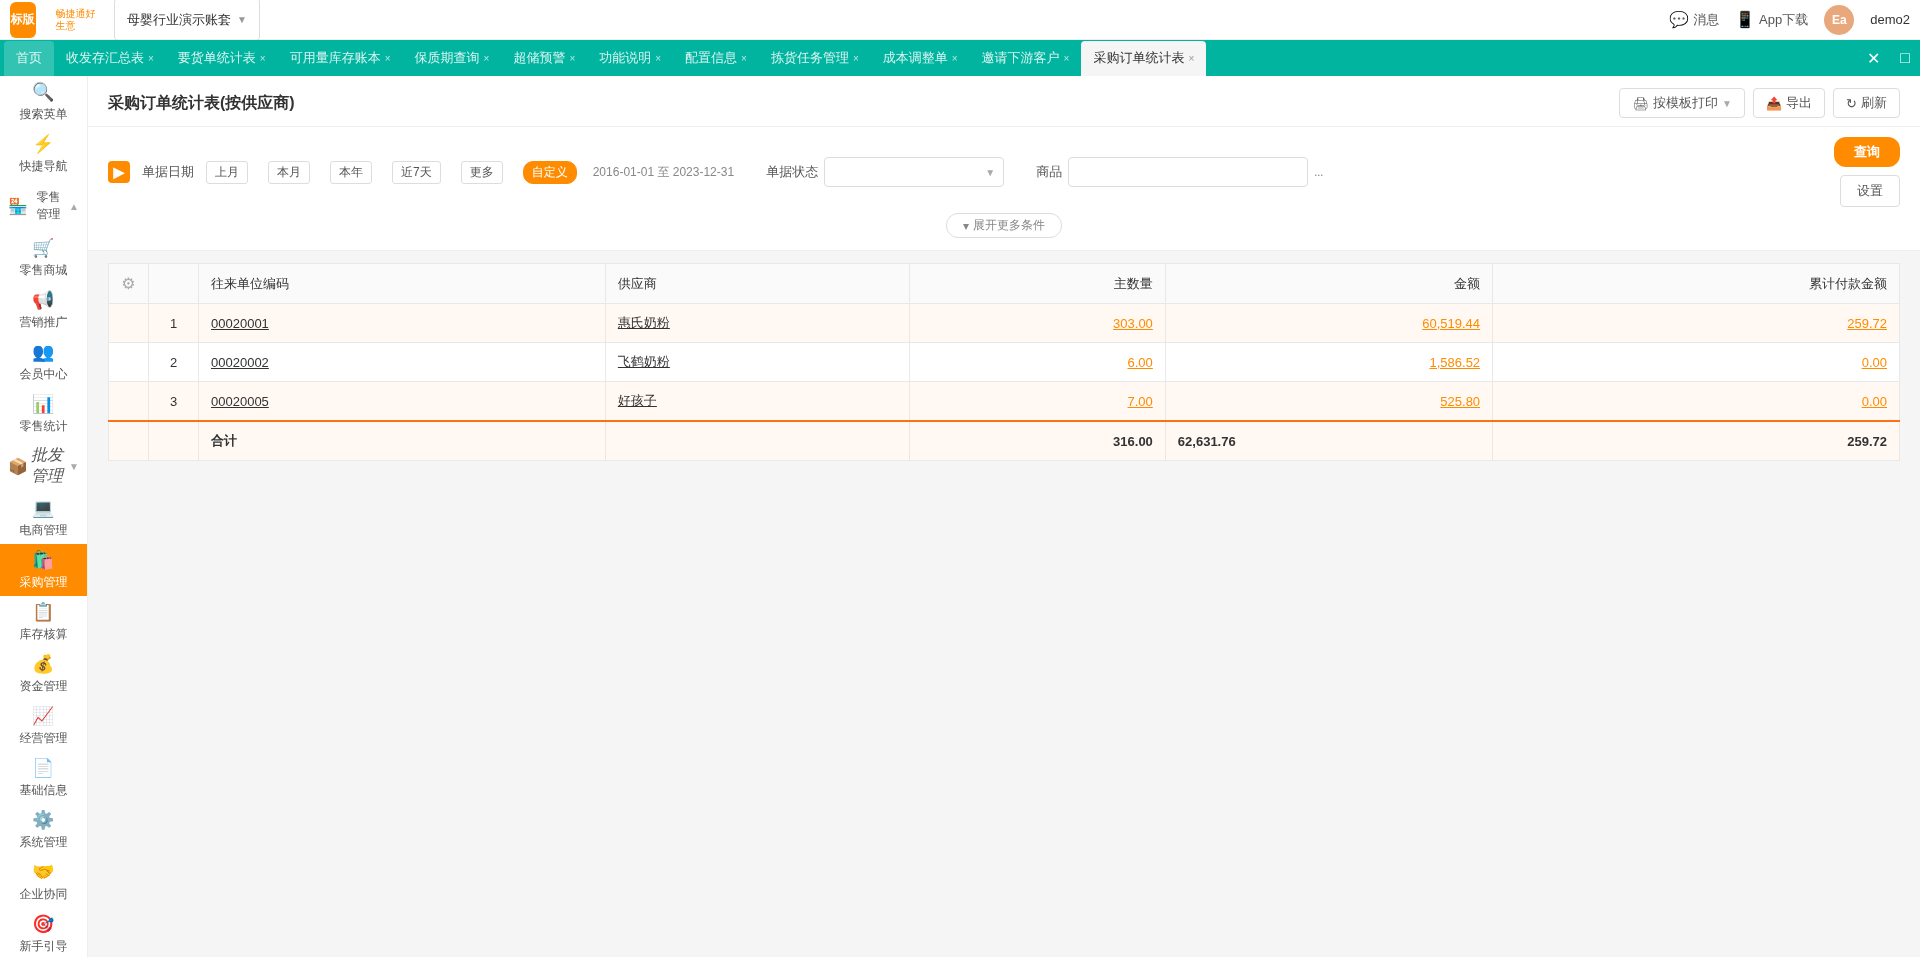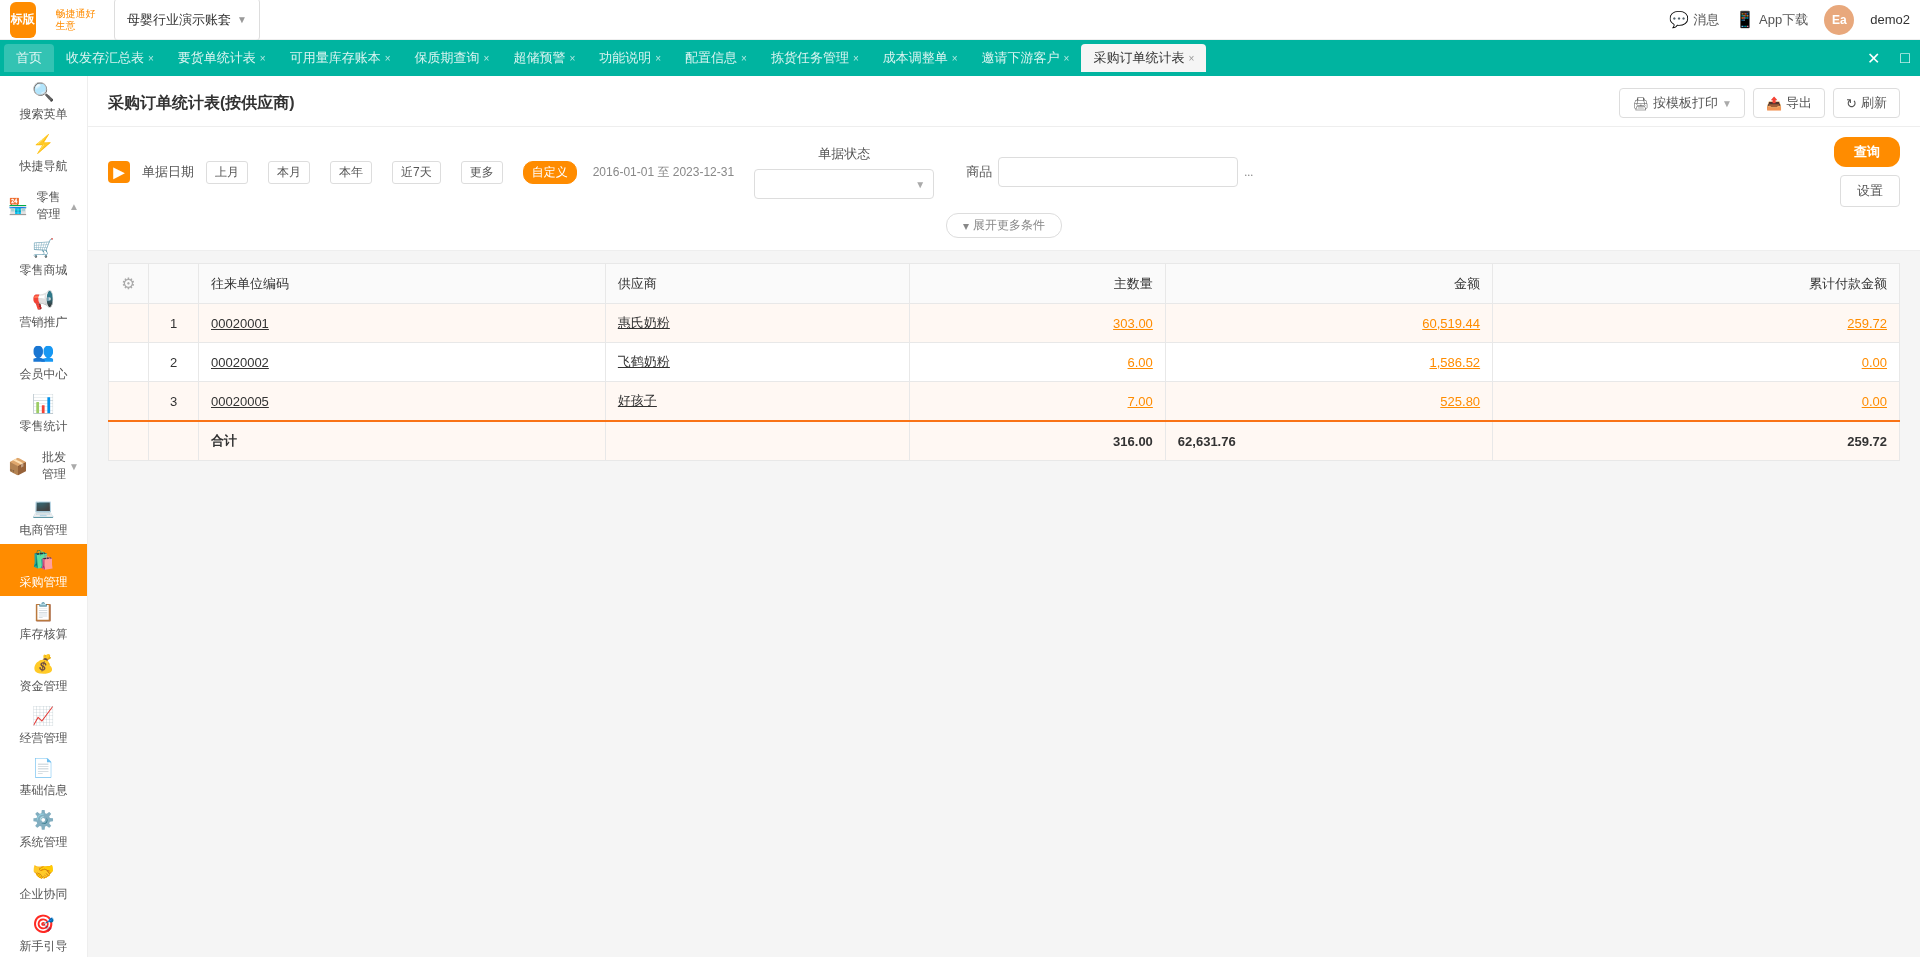--- a/index.html
+++ b/index.html
@@ -12,21 +12,21 @@
     .logo-text { font-size: 10px; color: #ff8c00; margin-left: 20px; line-height: 1.2; }
     .workspace-selector { display: flex; align-items: center; padding: 0 12px; border: 1px solid #ddd; border-radius: 4px; height: 43px; cursor: pointer; font-size: 13px; color: #333; gap: 6px; }
     .workspace-selector .chevron { color: #999; font-size: 10px; }
     .top-bar-right { margin-left: auto; display: flex; align-items: center; gap: 16px; }
     .top-bar-action { display: flex; align-items: center; gap: 4px; cursor: pointer; color: #555; font-size: 13px; }
     .top-bar-action .icon { font-size: 16px; }
     .user-avatar { width: 30px; height: 30px; border-radius: 50%; background: #e8a87c; display: flex; align-items: center; justify-content: center; font-size: 12px; color: white; font-weight: bold; cursor: pointer; }
 
     
     .nav-tabs { display: flex; align-items: center; background: #00b4a0; height: 36px; padding: 0 4px; overflow: hidden; }
-    .nav-tab { display: flex; align-items: center; padding: 0 12px; height: 28px; color: rgba(255,255,255,0.85); cursor: pointer; white-space: nowrap; font-size: 13px; border-radius: 4px 4px 0 0; gap: 4px; }
+    .nav-tab { display: flex; align-items: center; padding: 0 12px; height: 35px; color: rgba(255,255,255,0.85); cursor: pointer; white-space: nowrap; font-size: 13px; border-radius: 4px 4px 0 0; gap: 4px; }
     .nav-tab.home { background: rgba(255,255,255,0.2); }
     .nav-tab.active { background: #f5f5f5; color: #333; }
     .nav-tab .close-icon { font-size: 10px; color: rgba(255,255,255,0.7); cursor: pointer; }
     .nav-tab.active .close-icon { color: #999; }
     .nav-tabs-end { margin-left: auto; display: flex; align-items: center; gap: 8px; }
     .nav-end-btn { color: white; cursor: pointer; font-size: 16px; padding: 2px 6px; }
 
     
     .main-layout { display: flex; flex: 1; overflow: hidden; }
     .sidebar { width: 88px; background: #fff; border-right: 1px solid #eee; display: flex; flex-direction: column; overflow-y: auto; }
@@ -190,21 +190,21 @@
     <div class="sidebar-item">
       <span class="s-icon">👥</span>
       <span>会员中心</span>
     </div>
     <div class="sidebar-item">
       <span class="s-icon">📊</span>
       <span>零售统计</span>
     </div>
     <div class="sidebar-item has-arrow" style="flex-direction:row; align-items:center; padding: 8px 8px;">
       <span class="s-icon" style="font-size:16px;">📦</span>
-      <span class="s-label" style="font-size:12px; flex:1; text-align:right;">批发管理</span>
+      <span class="s-label" style="font-size:16px; flex:1; text-align:left;font-style:italic;">批发管理</span>
       <span style="font-size:10px; color:#aaa;">▼</span>
     </div>
     <div class="sidebar-item">
       <span class="s-icon">💻</span>
       <span>电商管理</span>
     </div>
     <div class="sidebar-item active">
       <span class="s-icon">🛍️</span>
       <span>采购管理</span>
     </div>
@@ -269,21 +269,21 @@
           <button class="date-quick-btn">本月</button>
           <button class="date-quick-btn">本年</button>
           <button class="date-quick-btn">近7天</button>
           <button class="date-quick-btn">更多</button>
           <button class="date-quick-btn custom">自定义</button>
         </div>
         <span class="date-range">
           <span>2016-01-01</span> 至 <span>2023-12-31</span>
         </span>
 
-        <div class="filter-field" style="margin-left:8px;flex-direction:column;">
+        <div class="filter-field" style="margin-left:20px;">
           <span class="filter-label">单据状态</span>
           <div class="filter-select">
             <span style="color:#bbb;"></span>
             <span style="font-size:10px; color:#aaa;">▼</span>
           </div>
         </div>
 
         <div class="filter-field" style="margin-left:20px;font-family:Liberation Serif, serif;">
           <span class="filter-label">商品</span>
           <div class="filter-input" style="min-width:240px; color:#bbb;">

